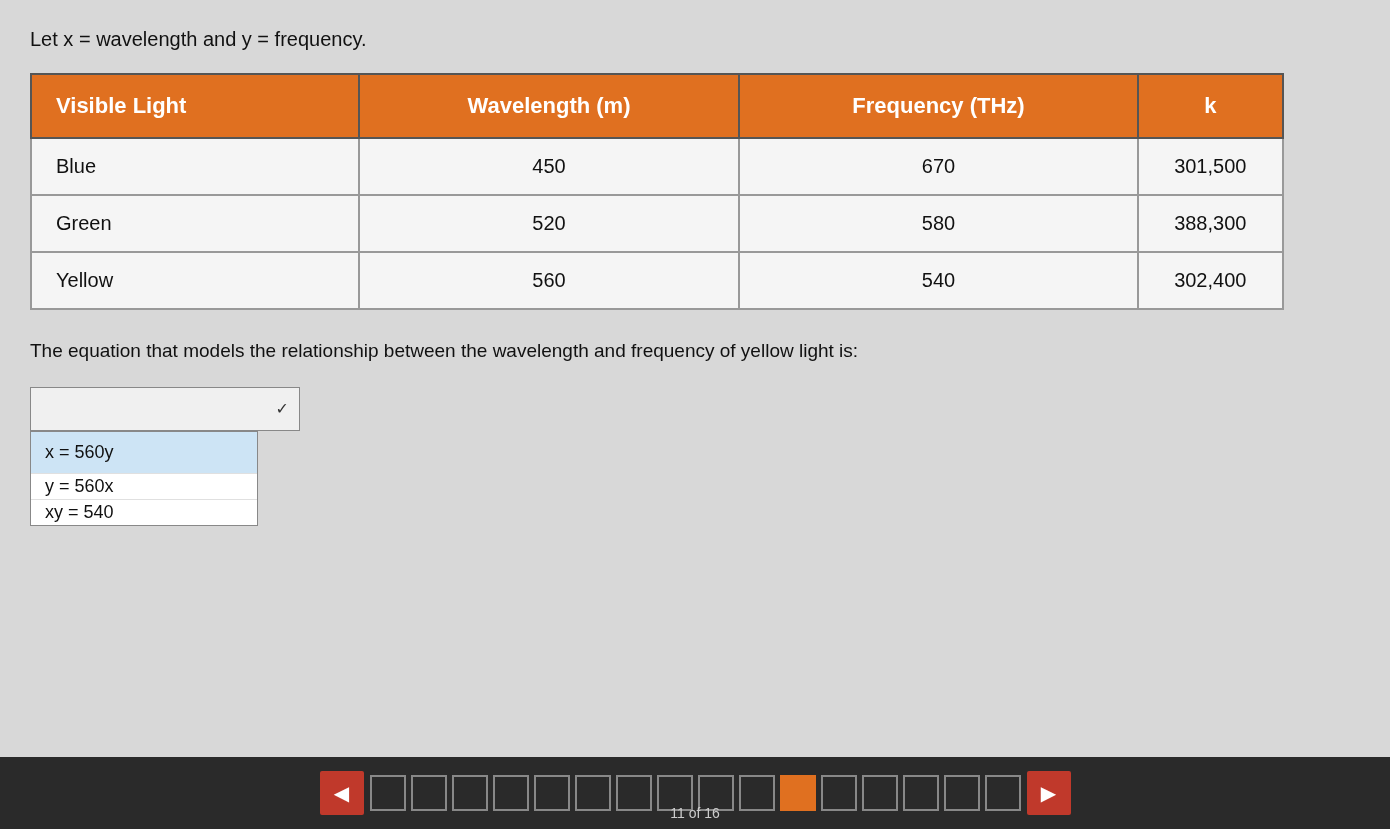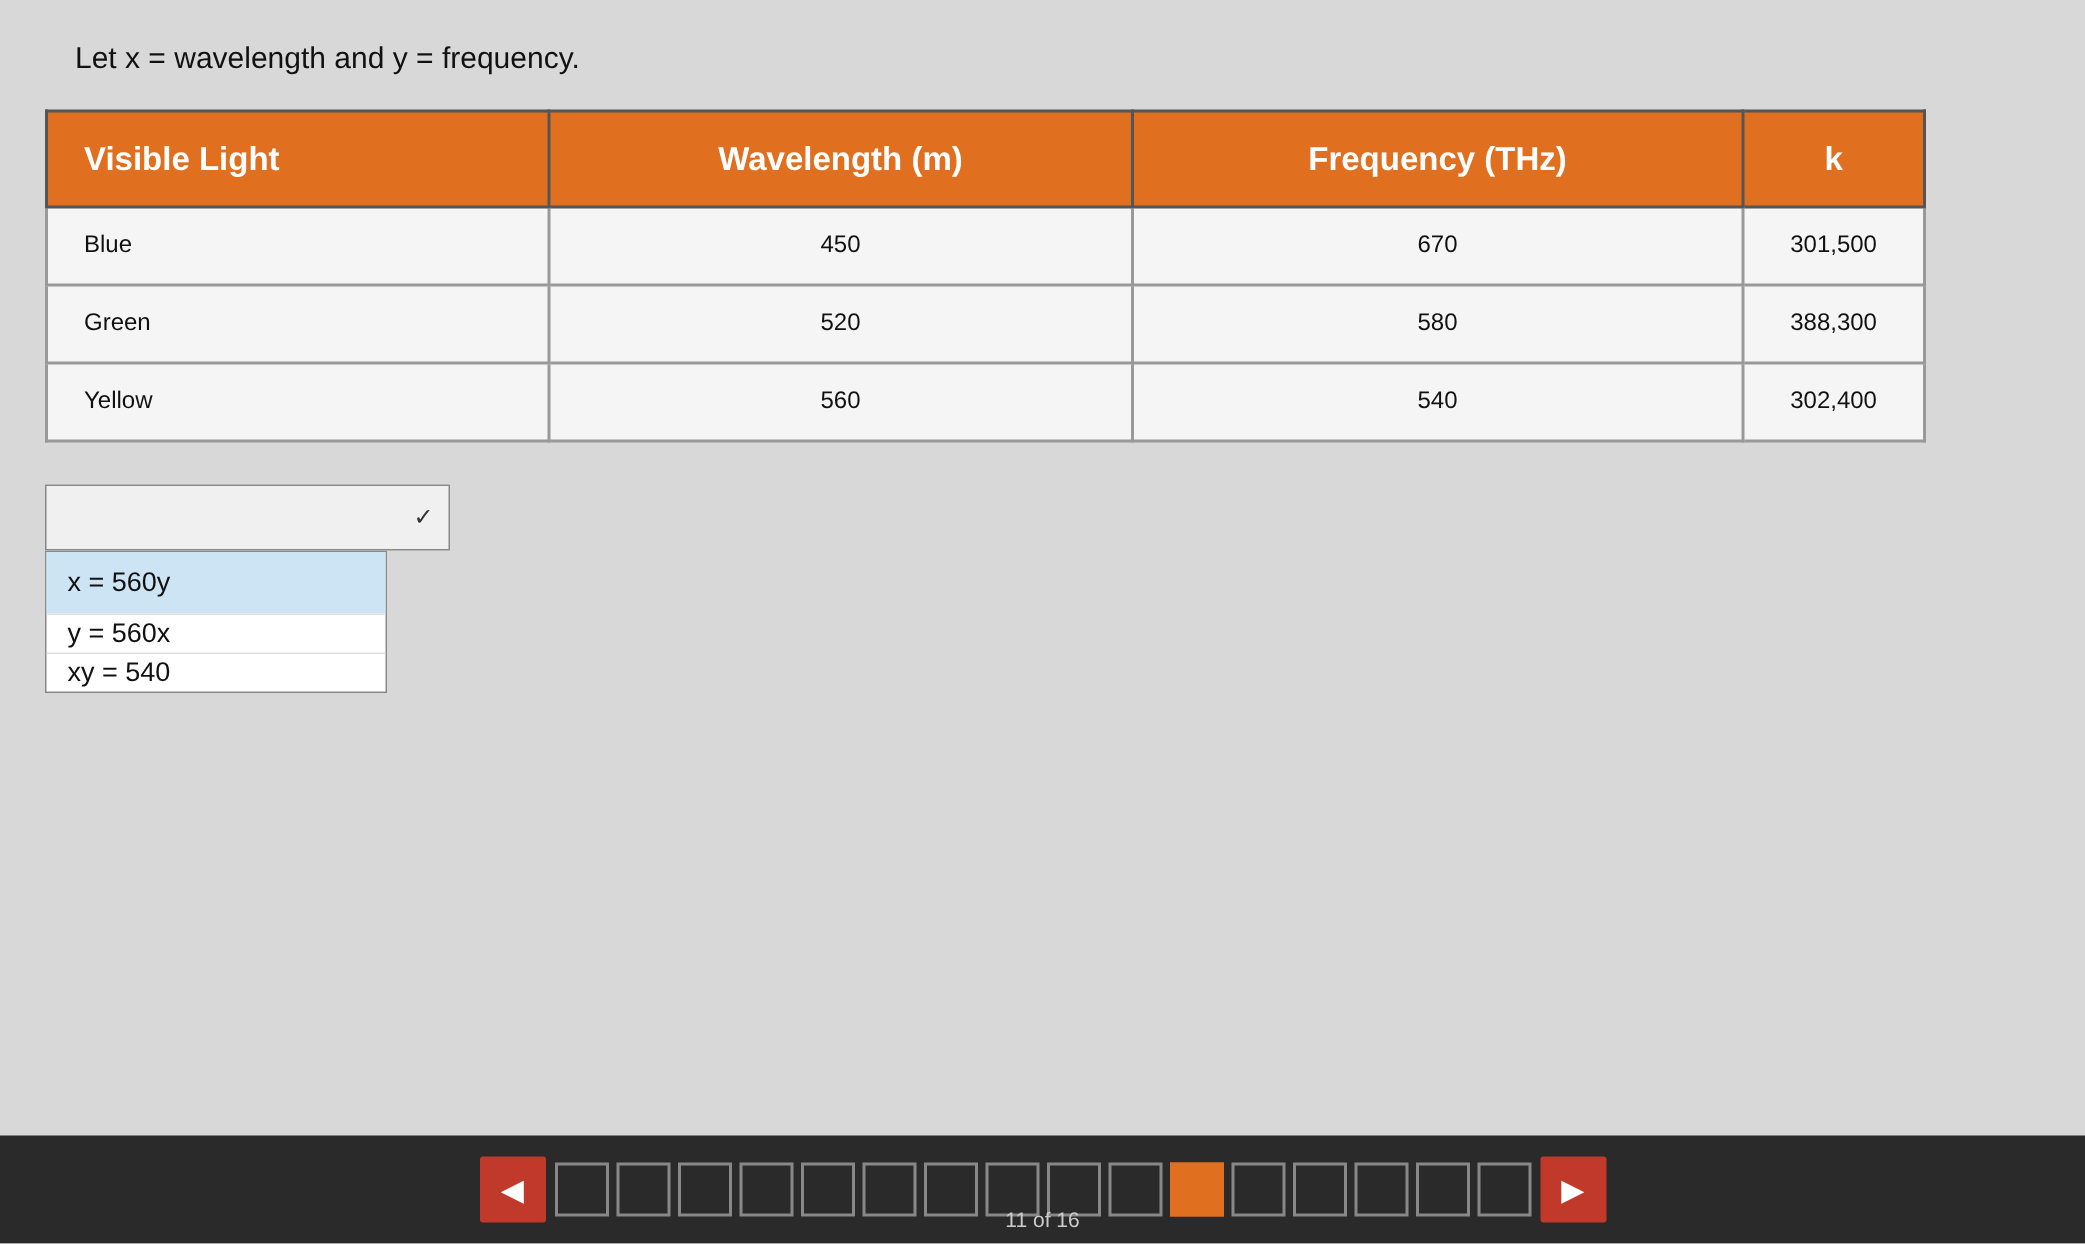--- a/index.html
+++ b/index.html
@@ -16,21 +16,20 @@
     }
 
     .page-content {
       padding: 28px 30px 0 30px;
     }
 
     .intro-text {
       font-size: 20px;
       margin-bottom: 22px;
       color: #111;
-      margin-left: 20px;
     }
 
     
     .data-table {
       width: 1254px;
       border-collapse: collapse;
       border: 2px solid #f97316;
       margin-bottom: 28px;
     }
 
@@ -45,21 +44,21 @@
     }
 
     .data-table thead tr th:first-child {
       text-align: left;
       padding-left: 24px;
     }
 
     .data-table tbody tr td {
       border: 2px solid #999;
       padding: 16px 2px;
-      font-size: 16px;
+      font-size: 20px;
       text-align: center;
       background: #f5f5f5;
     }
 
     .data-table tbody tr td:first-child {
       text-align: left;
       padding-left: 24px;
     }
 
     .equation-text {
@@ -202,20 +201,21 @@
         </tr>
         <tr>
           <td>Yellow</td>
           <td>560</td>
           <td>540</td>
           <td>302,400</td>
         </tr>
       </tbody>
   </table>
 
+  <p class="equation-text">The equation that models the relationship between the wavelength and frequency of yellow light is:</p>
 
   <div class="dropdown-wrapper">
     <div class="dropdown-trigger">
       <span class="dropdown-chevron">✓</span>
     </div>
     <div class="dropdown-menu" id="dropdown-menu">
     <div class="dropdown-highlighted">x = 560y</div>
         <div class="dropdown-item">y = 560x</div>
         <div class="dropdown-item">xy = 540</div>
       </div>

